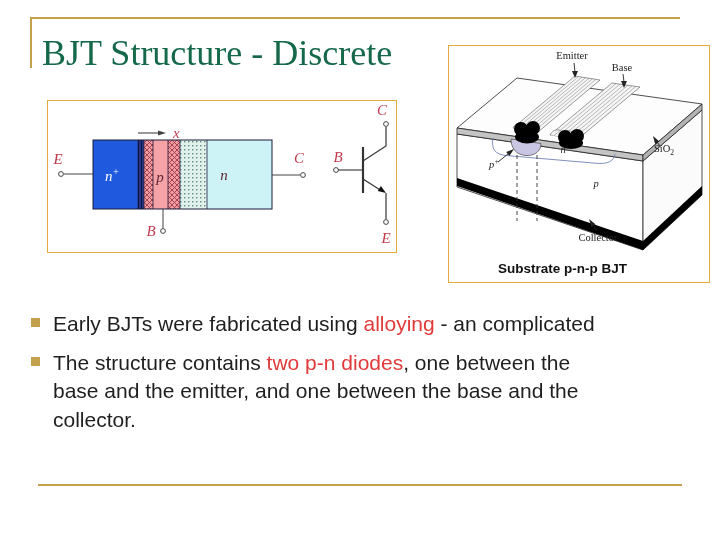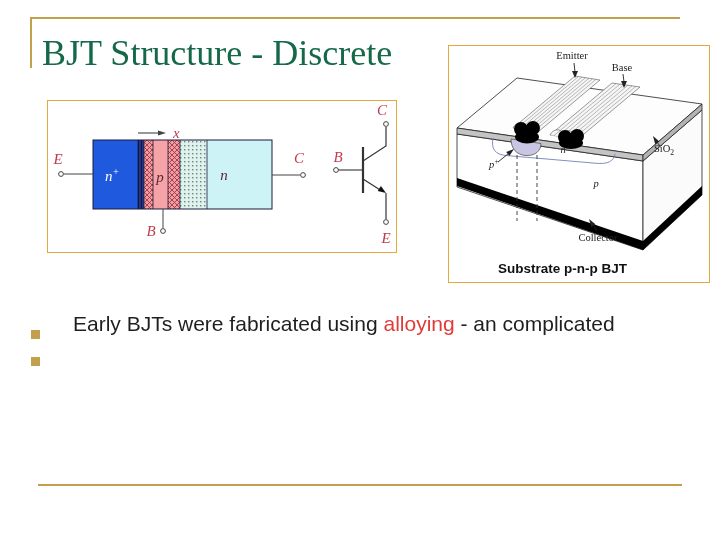--- a/index.html
+++ b/index.html
@@ -8,21 +8,21 @@
   .abs{position:absolute;}
   .gold-line{background:#c2a04c;}
   #slide-title{left:42px;top:34px;font-family:"Liberation Serif", serif;
                font-size:36px;line-height:38px;color:#15694a;letter-spacing:0px;}
   #title-rule-top{left:30px;top:17px;width:650px;height:2px;}
   #title-rule-left{left:30px;top:17px;width:2px;height:51px;}
   #footer-rule{left:38px;top:484px;width:644px;height:2px;}
   #cross-section-figure{left:47px;top:100px;}
   #substrate-figure{left:448px;top:45px;}
   #bullet-list{left:31px;top:310px;width:630px;}
-  .bullet-item{display:flex;align-items:flex-end;gap:20px;}
+  .bullet-item{display:flex;align-items:flex-start;}
   .bullet-item + .bullet-item{margin-top:10px;}
   .bullet-square{flex:0 0 9px;width:9px;height:9px;background:#c2a04c;margin-top:8px;}
   .bullet-text{margin:0 0 0 13px;font-size:21px;line-height:28.5px;color:#1f1f1f;}
   .hl-red{color:#e03a3a;}
   svg text{font-family:"Liberation Serif", serif;}
   .lbl-red{fill:#c13b4c;font-style:italic;font-size:15px;}
   .lbl-region{fill:#5e2433;font-style:italic;font-size:15px;}
   .fig-lbl{font-size:10.5px;fill:#222;}
   .fig-lbl-i{font-size:10.5px;fill:#222;font-style:italic;}
   .caption{font-family:"Liberation Sans", sans-serif;font-weight:bold;font-size:13.5px;fill:#111;}
@@ -196,16 +196,17 @@
   <text x="50" y="228" class="caption">Substrate p-n-p BJT</text>
 </svg>
 
 <div id="bullet-list" class="abs">
   <div class="bullet-item">
     <span class="bullet-square"></span>
     <p class="bullet-text"><span>Early BJTs were fabricated using </span><span class="hl-red">alloying</span><span> - an complicated</span><br></p>
   </div>
   <div class="bullet-item">
     <span class="bullet-square"></span>
+    <p class="bullet-text"><span>The structure contains </span><span class="hl-red">two p-n diodes</span><span>, one between the</span><br><span>base and the emitter, and one between the base and the</span><br><span>collector.</span></p>
   </div>
 </div>
 
 <div id="footer-rule" class="abs gold-line"></div>
 
 </body></html>

